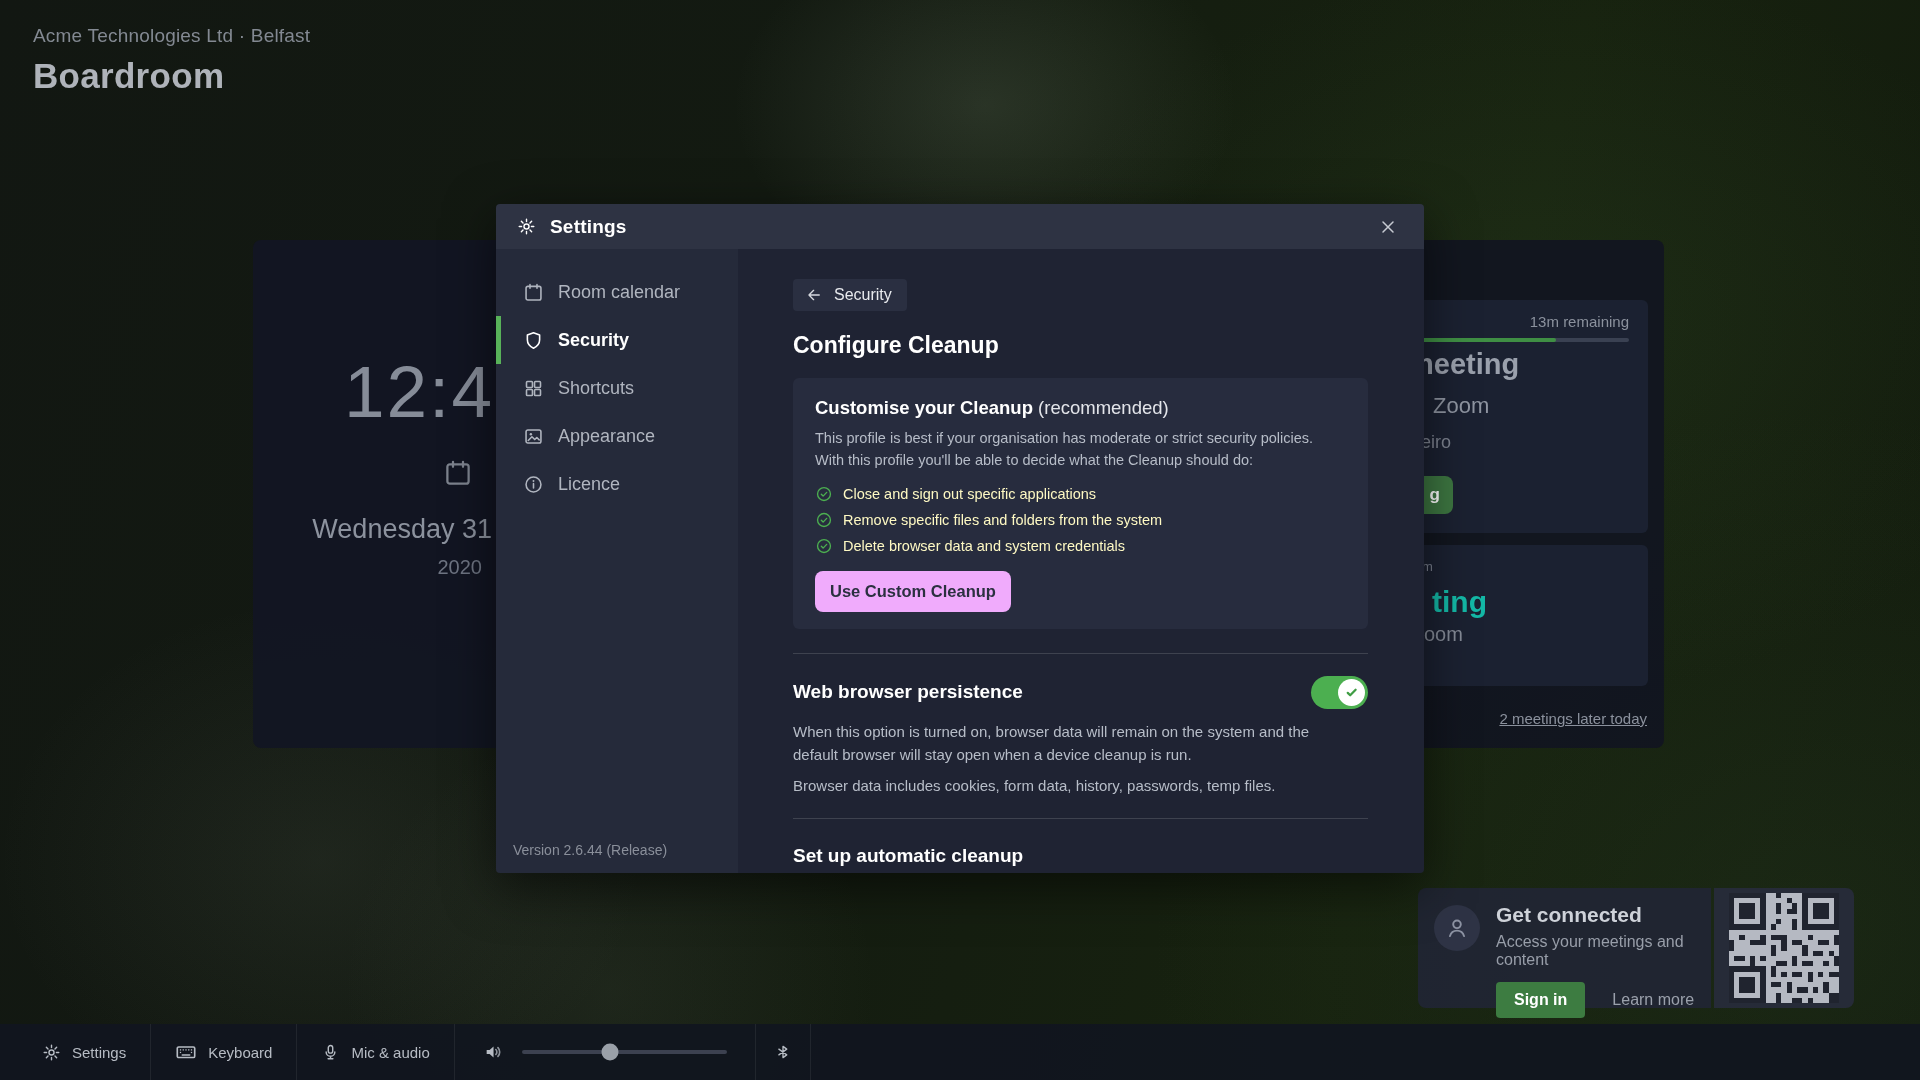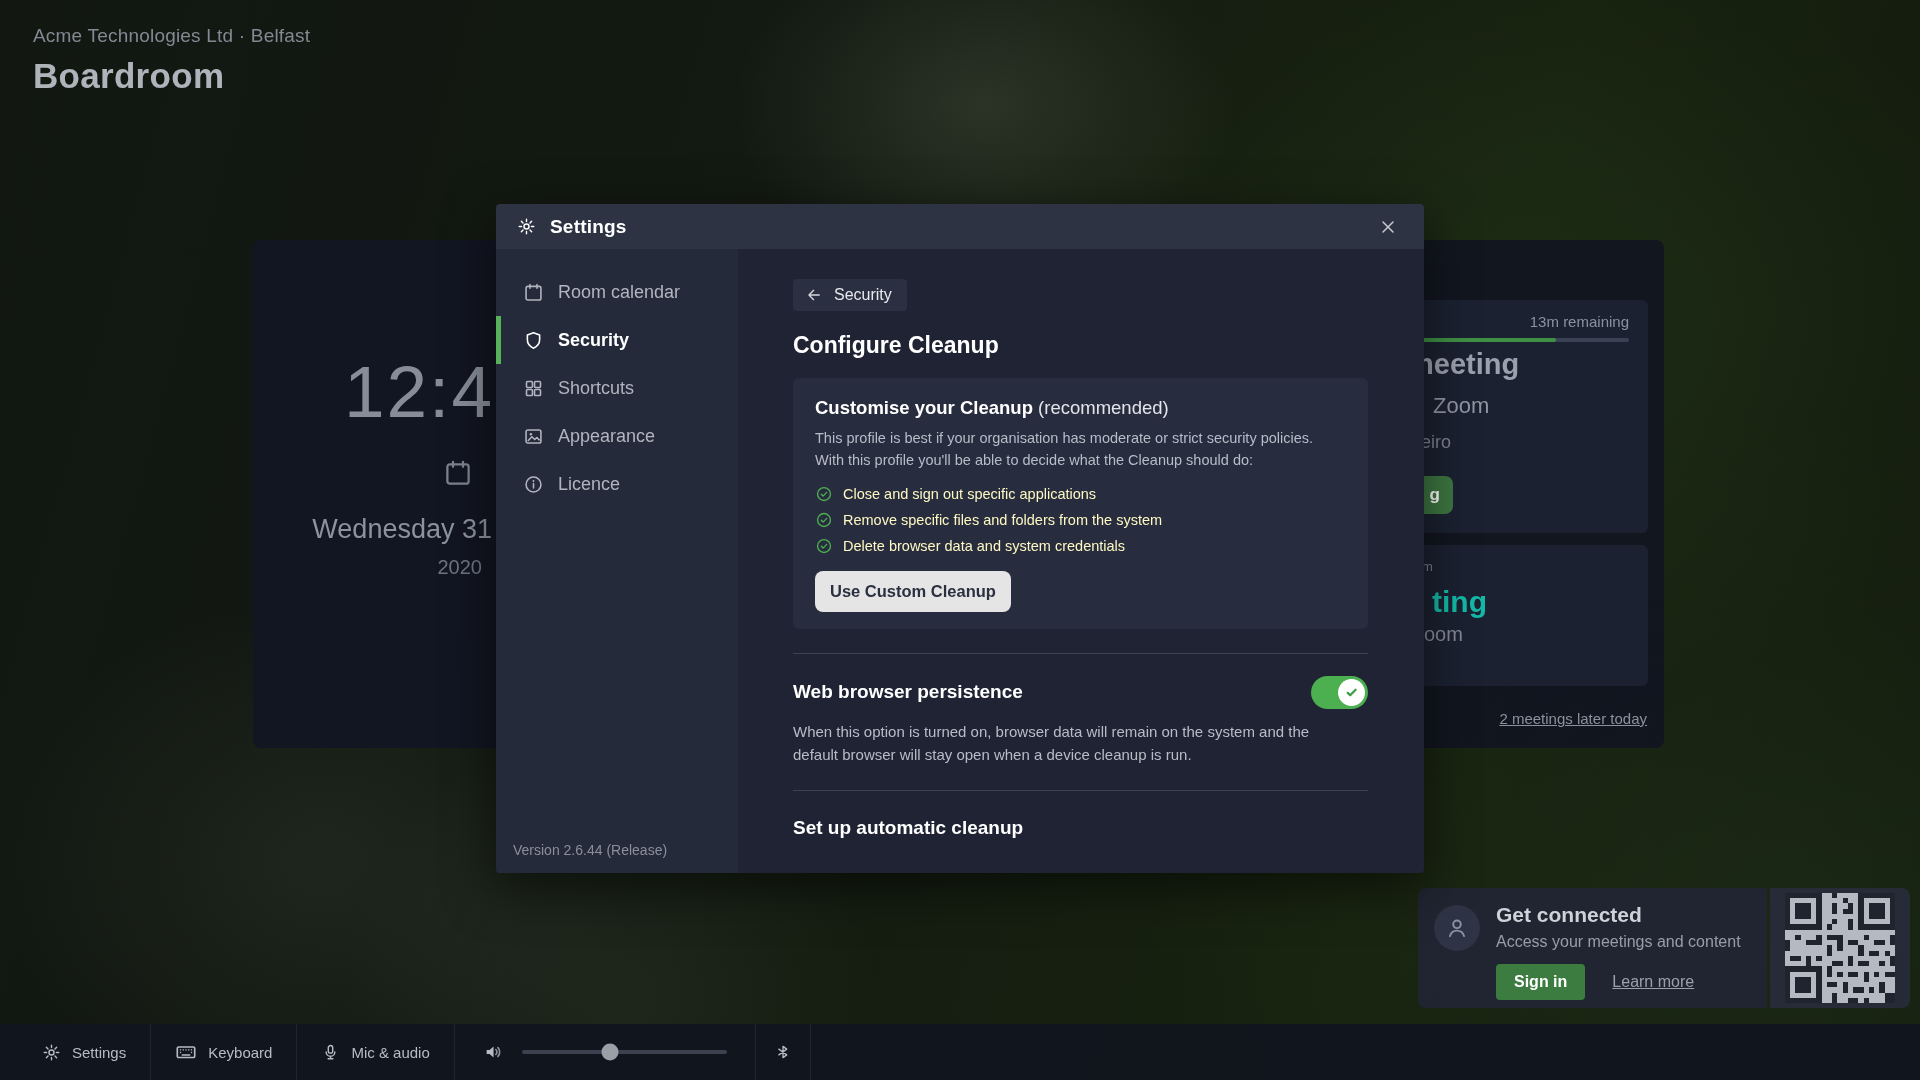--- a/index.html
+++ b/index.html
@@ -51,31 +51,31 @@
   .m-organiser { position:absolute; left:221px; top:132px; font-size:18px; color:#7d8390; white-space:nowrap; }
   .m-join { position:absolute; left:100px; top:176px; width:153px; height:38px; background:#3d7641;
     border:none; border-radius:8px; color:#fff; font-weight:bold; font-size:17px; text-align:right; padding-right:13px; }
   .m2-time { position:absolute; left:222px; top:14px; font-size:13px; color:#7b8290; }
   .m2-title { position:absolute; left:232px; top:40px; font-size:30px; font-weight:bold; color:#14b8a6; }
   .m2-provider { position:absolute; left:224px; top:78px; font-size:20px; color:#848a96; }
   .later-link { position:absolute; right:17px; top:470px; font-size:15px; color:#8b919d; text-decoration:underline; }
 
   
   .connect-wrap { position:absolute; left:1418px; top:888px; display:flex; gap:3px; }
-  .connect-main { width:349px; height:120px; background:rgba(33,37,52,.92); border-radius:8px 0 0 8px;
+  .connect-main { width:293px; height:120px; background:rgba(33,37,52,.92); border-radius:8px 0 0 8px;
     padding:15px 0 0 16px; display:flex; }
   .avatar { width:46px; height:46px; border-radius:50%; background:#2e3345; color:#8d93a3;
     display:flex; align-items:center; justify-content:center; flex:none; margin-top:2px; }
   .connect-col { margin-left:16px; }
   .connect-title { font-size:21px; font-weight:bold; color:#ced2d9; }
   .connect-sub { margin-top:6px; font-size:16px; color:#989ea9; }
   .connect-actions { margin-top:13px; display:flex; align-items:center; }
   .signin-btn { background:#3d7c41; border:none; border-radius:4px; color:#fff; font-weight:bold;
     font-size:16px; padding:9px 18px; }
-  .learn-link { margin-left:27px; font-size:16px; color:#9aa0ab; text-decoration:underline; }
+  .learn-link { margin-left:27px; font-size:16px; color:#9aa0ab; }
   .connect-qr { width:140px; height:120px; background:rgba(39,43,58,.95); border-radius:0 8px 8px 0;
     display:flex; align-items:center; justify-content:center; }
 
   
   .bottom-bar { position:absolute; left:0; bottom:0; width:1920px; height:56px;
     background:rgba(17,21,31,.94); display:flex; align-items:stretch; z-index:5; }
   .bb-item { display:flex; align-items:center; gap:11px; color:#b7bcc4; font-size:15px;
     padding:0 24px; border-right:1px solid rgba(255,255,255,.07); }
   .bb-item:first-child { padding-left:42px; }
   .bb-icon { color:#b7bcc4; }
@@ -109,21 +109,21 @@
   .back-chip .bc-icon { color:#d6d9df; }
   .page-h1 { margin-top:21px; font-size:23px; font-weight:bold; }
 
   .cleanup-card { margin-top:19px; background:#272c3e; border-radius:6px; padding:19px 22px 17px; }
   .cc-title { font-size:18.5px; font-weight:bold; }
   .cc-title .note { font-weight:normal; color:#e3e5ea; }
   .cc-desc { margin-top:9px; font-size:14.5px; line-height:1.5; color:#b7bdc8; max-width:556px; }
   .cc-list { margin-top:13px; display:flex; flex-direction:column; gap:8px; }
   .cc-item { display:flex; align-items:center; gap:10px; font-size:14.5px; color:#fef9c3; }
   .cc-item .chk { color:#4caf50; flex:none; }
-  .cc-cta { margin-top:16px; background:#e5e5e5; color:#2b3040; font-weight:bold; font-size:16.5px;
+  .cc-cta { margin-top:16px; background:#f0abfc; color:#2b3040; font-weight:bold; font-size:16.5px;
     border:none; border-radius:8px; padding:11px 15px; cursor:pointer; }
 
   .divider { height:1px; background:rgba(255,255,255,.14); margin-top:24px; }
   .sec-row { margin-top:22px; display:flex; align-items:center; justify-content:space-between; }
   .sec-title { font-size:19px; font-weight:bold; }
   .toggle { position:relative; width:57px; height:33px; border-radius:17px; background:#4caf50;
     border:none; cursor:pointer; flex:none; }
   .toggle .knob { position:absolute; top:3px; right:3px; width:27px; height:27px; border-radius:50%;
     background:#fff; display:flex; align-items:center; justify-content:center; }
   .sec-desc { margin-top:11px; font-size:15px; line-height:1.55; color:#b7bdc8; max-width:562px; }
@@ -394,20 +394,21 @@
           <div class="sec-title">Web browser persistence</div>
           <button class="toggle">
             <span class="knob">
               <svg width="15" height="15" viewBox="0 0 16 16" fill="none" stroke="#3f9d44" stroke-width="2.4" stroke-linecap="round" stroke-linejoin="round">
                   <path d="M4 8.4l2.6 2.6L12.4 5"></path>
                 </svg>
             </span>
           </button>
         </div>
         <p class="sec-desc">When this option is turned on, browser data will remain on the system and the default browser will stay open when a device cleanup is run.</p>
+        <p class="sec-note">Browser data includes cookies, form data, history, passwords, temp files.</p>
 
         <div class="divider"></div>
 
         <div class="next-h">Set up automatic cleanup</div>
       </div>
     </div>
   </div>
 
 </div>
 

